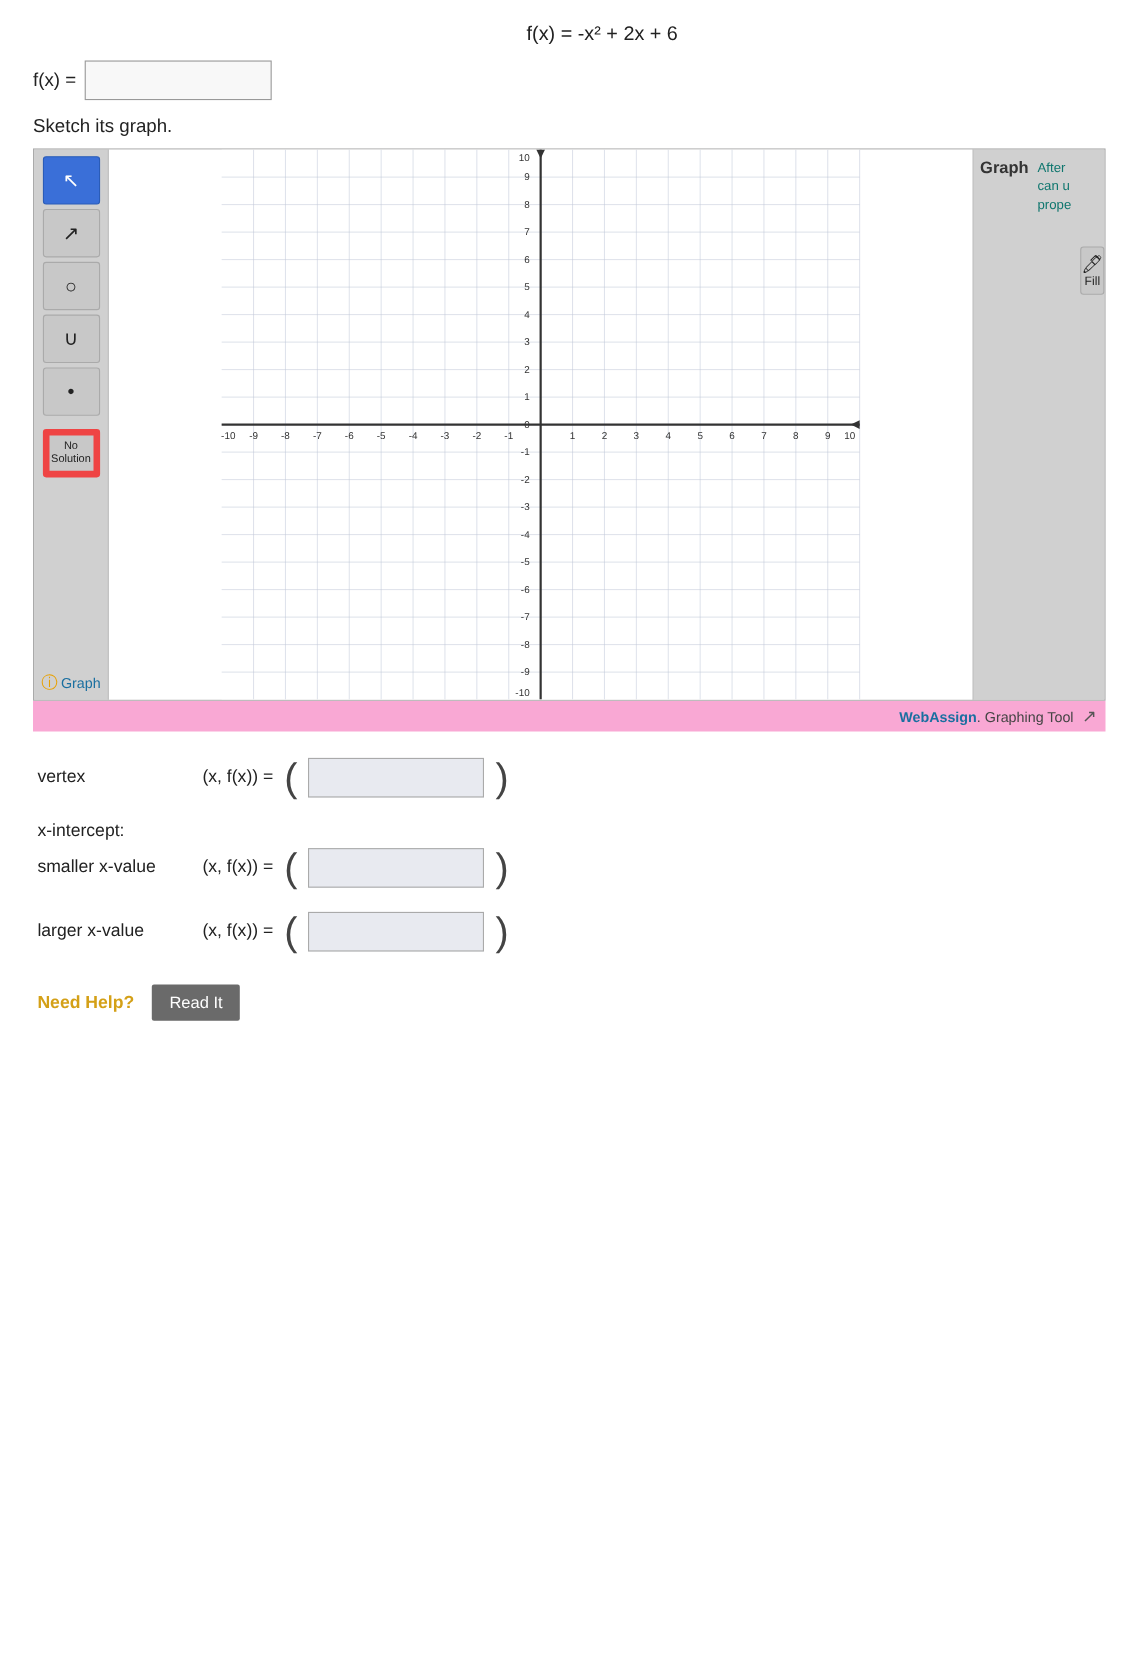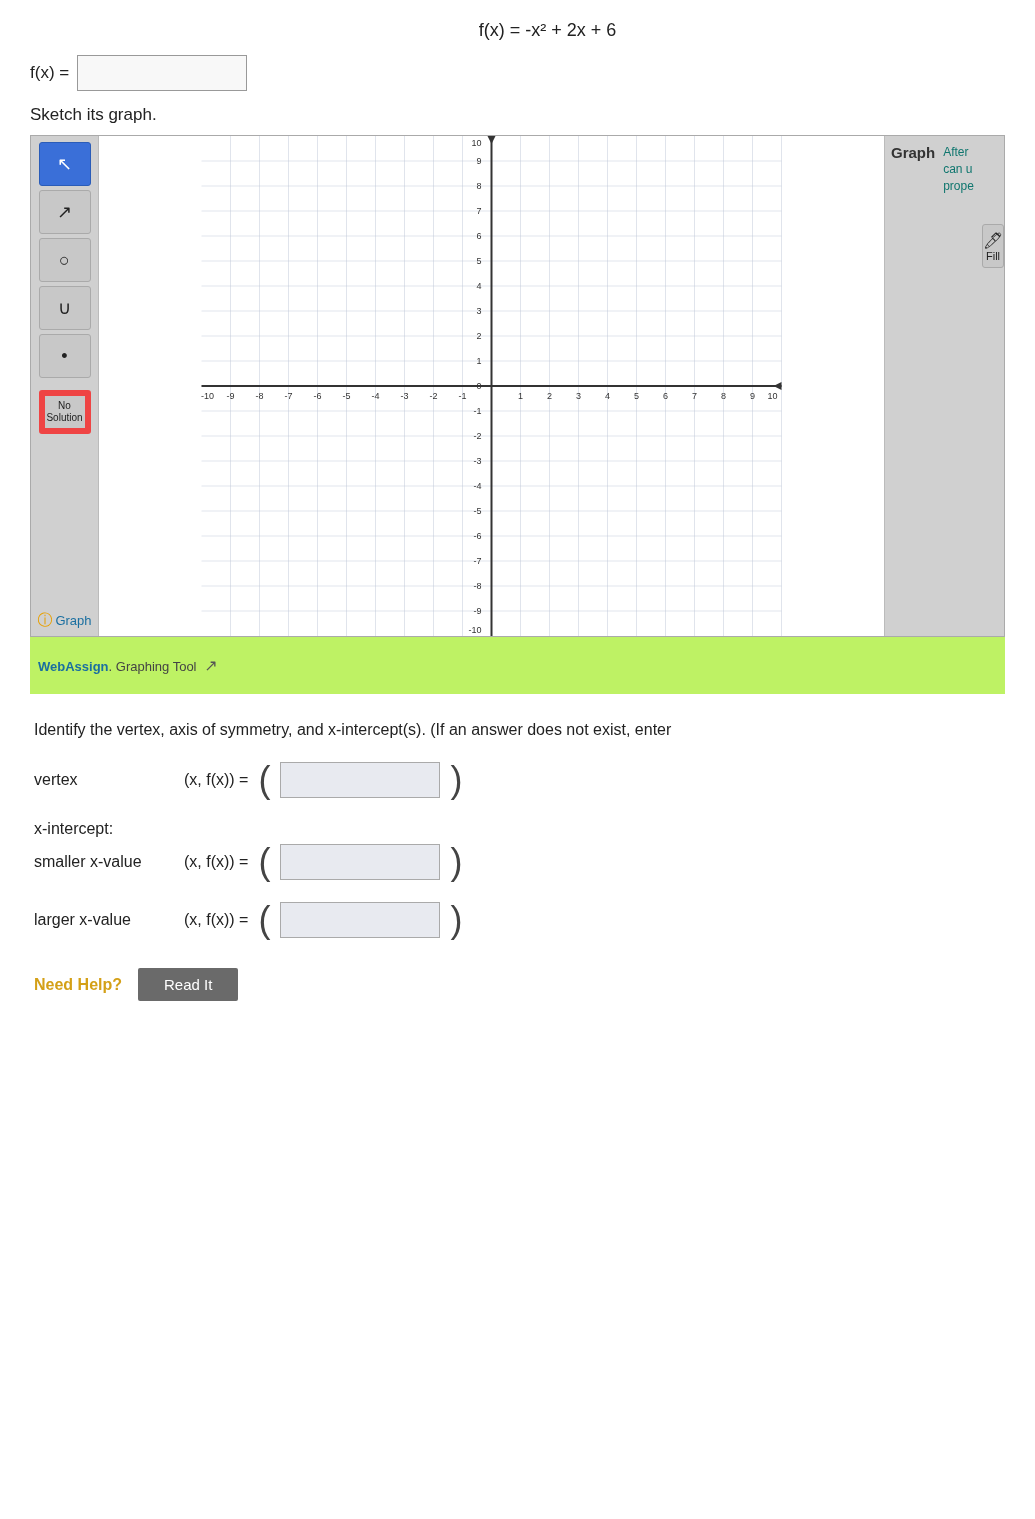--- a/index.html
+++ b/index.html
@@ -166,25 +166,25 @@
       color: #333;
     }
 
     .graph-after-text {
       font-size: 12px;
       color: #0f766e;
       line-height: 1.4;
     }
 
     .webassign-footer {
-      text-align: left;
+      text-align: right;
       font-size: 13px;
       color: #444;
-      padding: 19px 8px;
-      background: #bef264;
+      padding: 4px 8px;
+      background: #f9a8d4;
     }
 
     .webassign-footer span.brand {
       font-weight: bold;
       color: #1a6fa0;
     }
 
     
     .questions-section {
       margin-top: 24px;
@@ -257,21 +257,21 @@
     .need-help-text {
       font-size: 16px;
       color: #d4a017;
       font-weight: bold;
     }
 
     .read-it-btn {
       background: #6a6a6a;
       color: #fff;
       border: none;
-      padding: 8px 26px;
+      padding: 8px 16px;
       font-size: 15px;
       cursor: pointer;
       border-radius: 2px;
     }
 
     
     .grid-line {
       stroke: #c0c8d8;
       stroke-width: 0.5;
     }
@@ -421,21 +421,20 @@
 
 </div>
 
 <div class="webassign-footer">
   <span class="brand">WebAssign</span>. <span>Graphing Tool</span>
   <span style="font-size:16px; color:#555; margin-left:4px;">↗</span>
 </div>
 
 <div class="questions-section">
 
-  <p class="identify-text">Identify the vertex, axis of symmetry, and x-intercept(s). (If an answer does not exist, enter</p>
 
   <div class="answer-row">
     <span class="answer-label">vertex</span>
     <span style="font-size:16px;">(x, f(x)) =</span>
     <span class="paren-left">(</span>
     <input class="answer-input" type="text" value="" style="">
     <span class="paren-right">)</span>
   </div>
 
 

